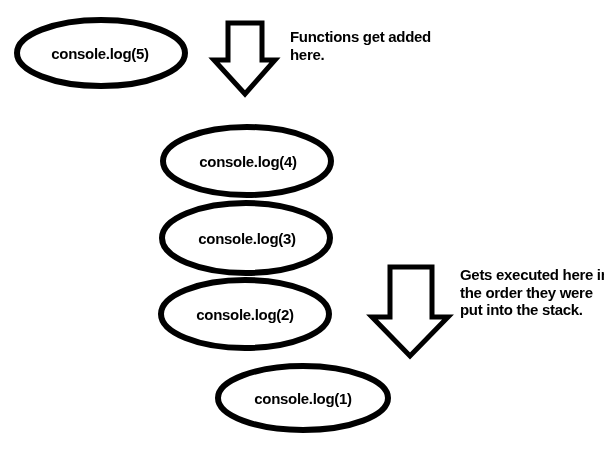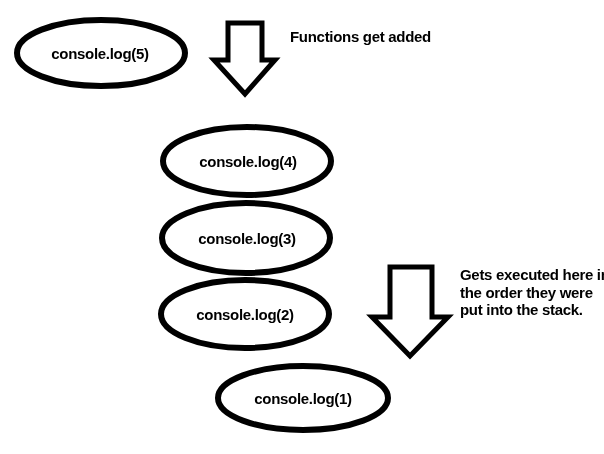--- a/index.html
+++ b/index.html
@@ -70,20 +70,21 @@
 
     <text class="ellipse-label" x="100" y="59">console.log(5)</text>
     <text class="ellipse-label" x="248" y="167">console.log(4)</text>
     <text class="ellipse-label" x="247" y="244">console.log(3)</text>
     <text class="ellipse-label" x="245" y="320">console.log(2)</text>
     <text class="ellipse-label" x="303" y="404">console.log(1)</text>
   </svg>
 
   <div class="note note-push">
     <span>Functions get added</span>
+    <span>here.</span>
   </div>
 
   <div class="note note-execute">
     <span>Gets executed here in</span>
     <span>the order they were</span>
     <span>put into the stack.</span>
   </div>
 
 </div>
 

